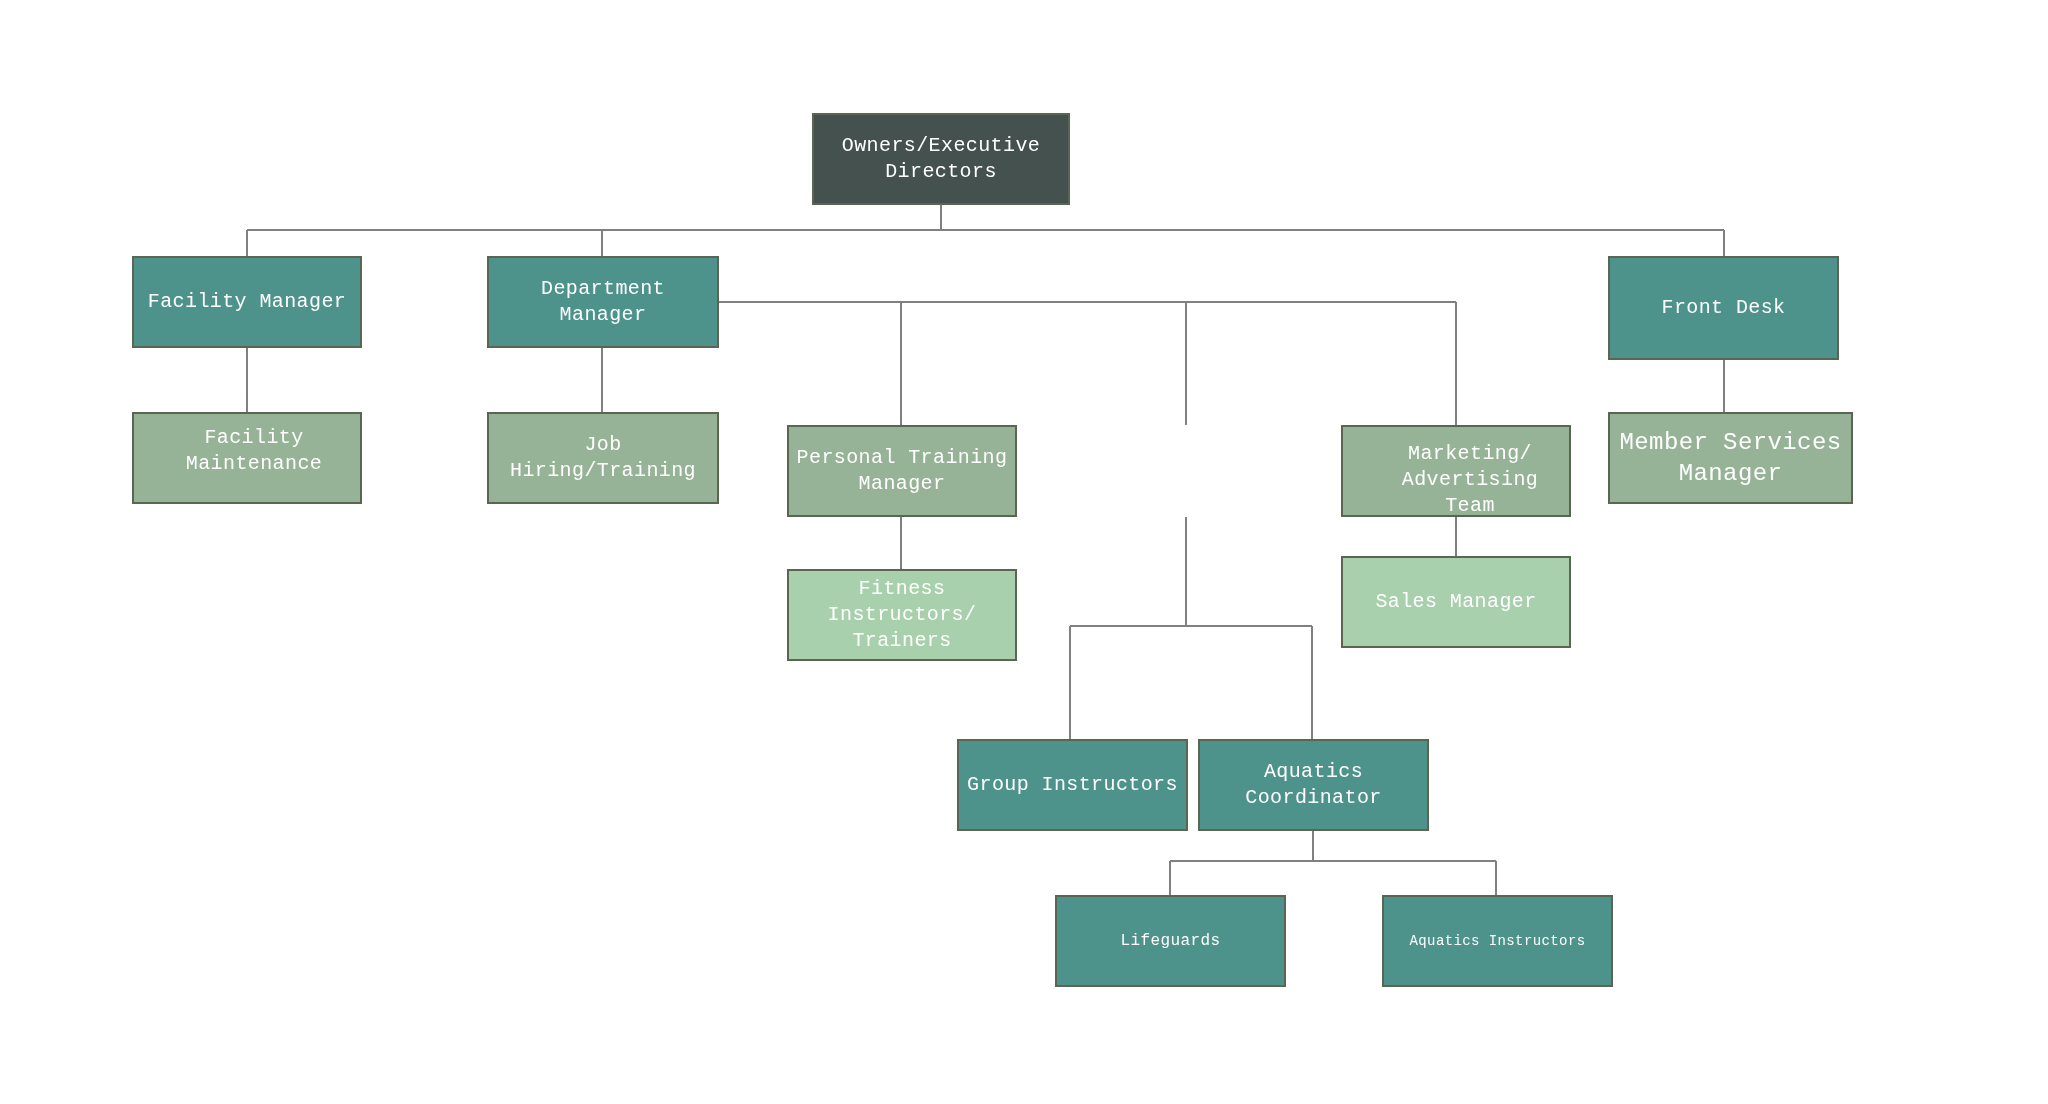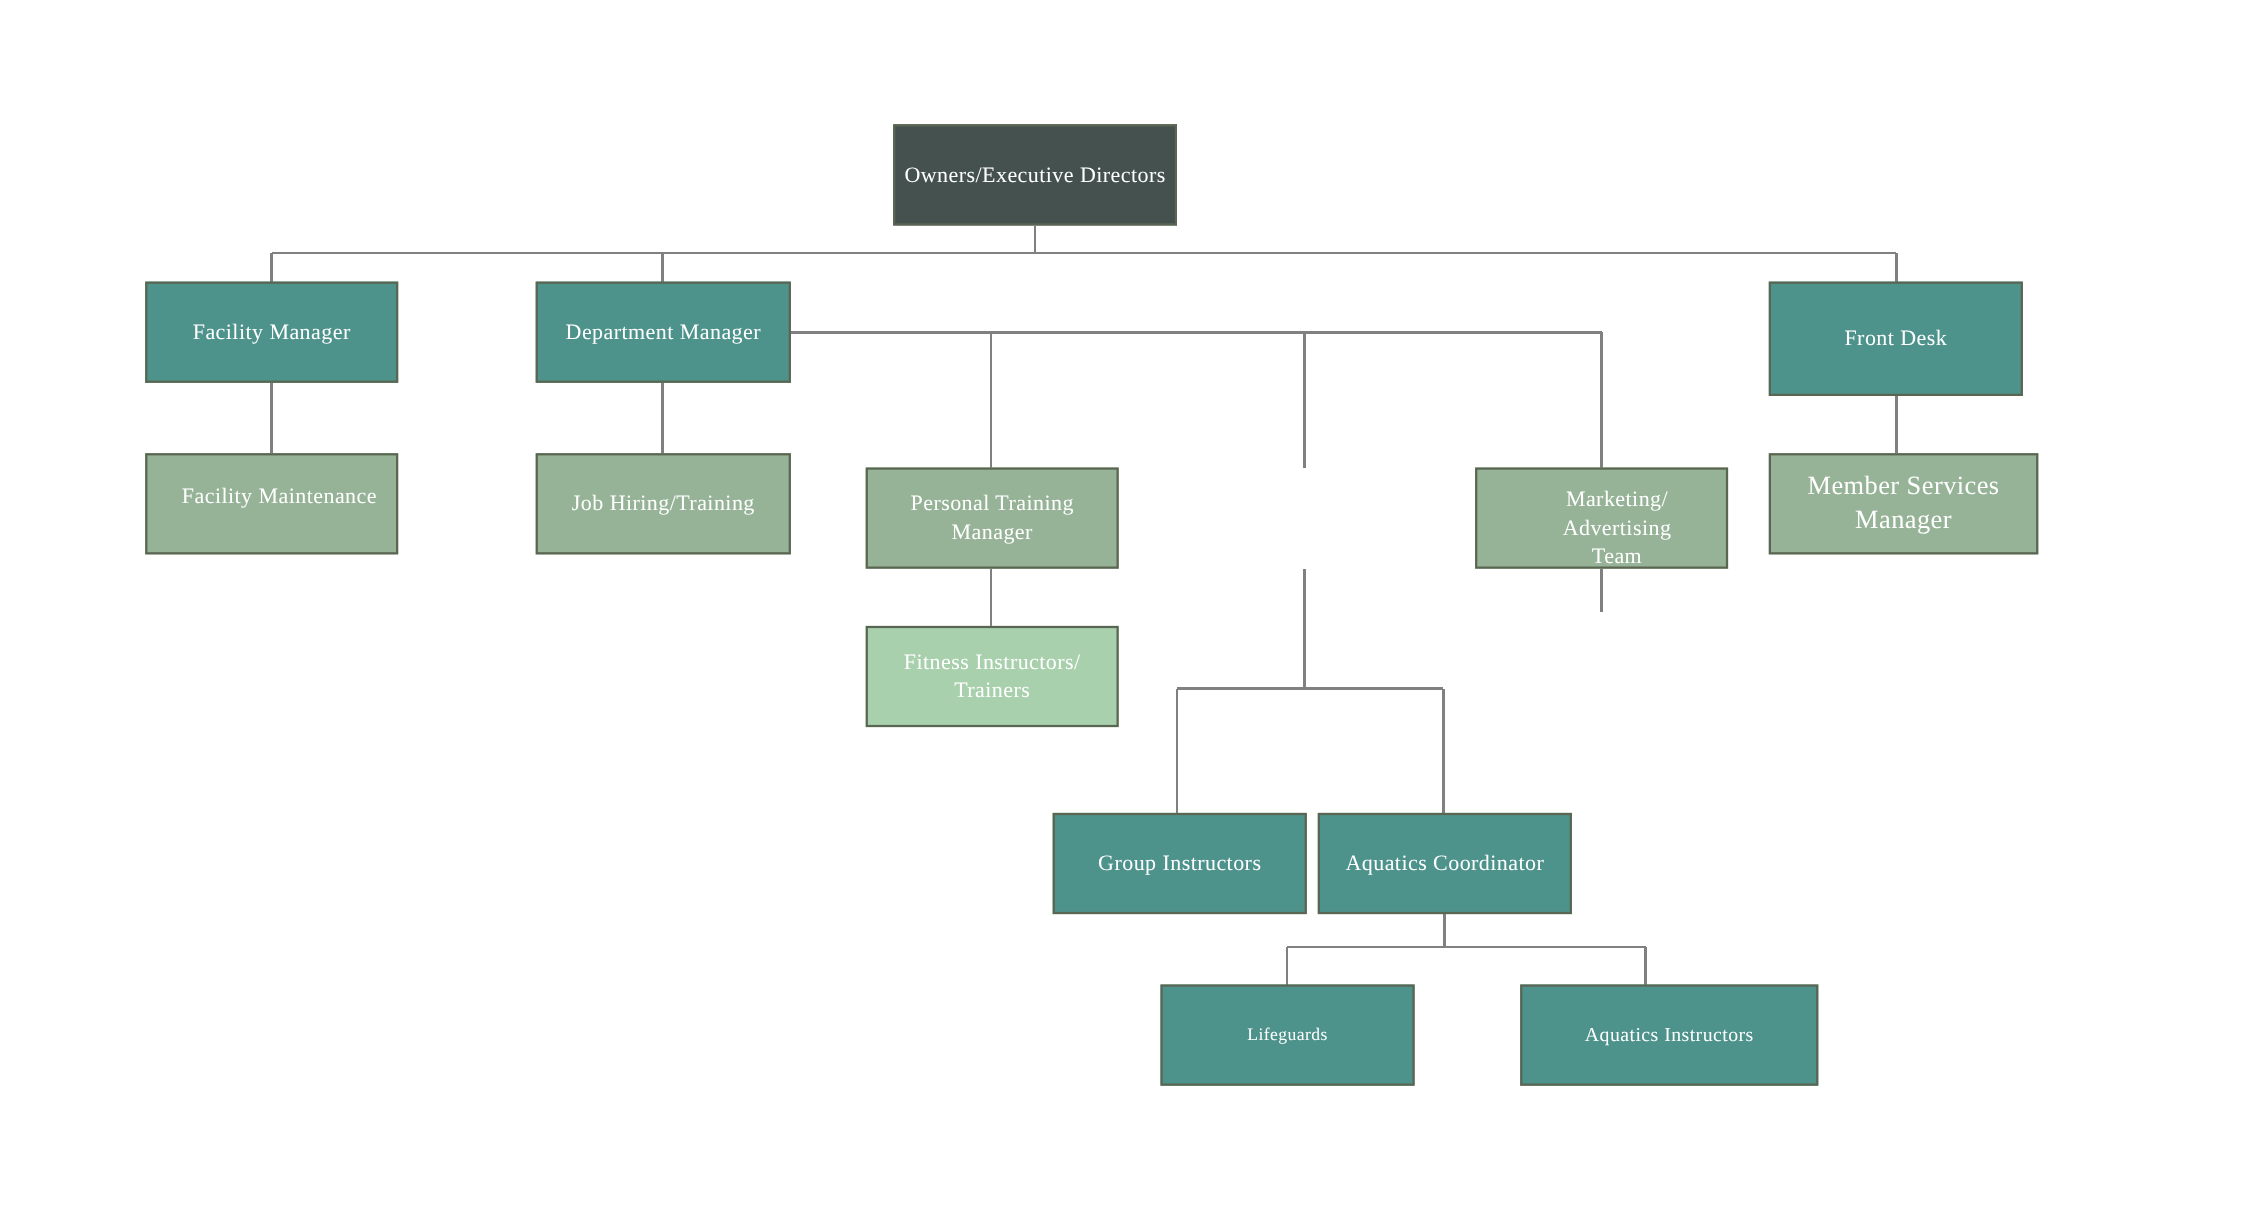--- a/index.html
+++ b/index.html
@@ -28,20 +28,21 @@
     box-sizing: border-box;
     border: 2px solid #5a6652;
     display: flex;
     align-items: center;
     justify-content: center;
     text-align: center;
     color: #ffffff;
     line-height: 1.30;
     letter-spacing: 0.4px;
     overflow: visible;
+    font-family: Liberation Mono, monospace;
   }
   .node .label {
     display: block;
     width: 100%;
     padding: 0 6px;
     box-sizing: border-box;
     white-space: pre-line;
   }
   .lvl-root  { background: #44514f; }
   .lvl-teal  { background: #4d938c; }
@@ -131,30 +132,33 @@
   <div class="node lvl-sage" style="left:1608px; top:412px; width:245px; height:92px; font-size:24px;">
     <span class="label">Member  Services
 Manager</span>
   </div>
 
   <div class="node lvl-mint" style="left:787px; top:569px; width:230px; height:92px; font-size:20px;">
     <span class="label">Fitness  Instructors/
 Trainers</span>
   </div>
 
+  <div class="node lvl-mint" style="left:1341px; top:556px; width:230px; height:92px; font-size:20px;">
+    <span class="label">Sales Manager</span>
+  </div>
 
   <div class="node lvl-teal" style="left:957px; top:739px; width:231px; height:92px; font-size:20px;">
     <span class="label">Group Instructors</span>
   </div>
 
   <div class="node lvl-teal" style="left:1198px; top:739px; width:231px; height:92px; font-size:20px;">
     <span class="label">Aquatics  Coordinator</span>
   </div>
 
   <div class="node lvl-teal" style="left:1055px; top:895px; width:231px; height:92px; font-size:16px;">
     <span class="label">Lifeguards</span>
   </div>
 
-  <div class="node lvl-teal" style="left:1382px; top:895px; width:271px; height:92px; font-size:18px;">
+  <div class="node lvl-teal" style="left:1382px; top:895px; width:231px; height:92px; font-size:14px;">
     <span class="label">Aquatics  Instructors</span>
   </div>
 
 </div>
 
 </body></html>

